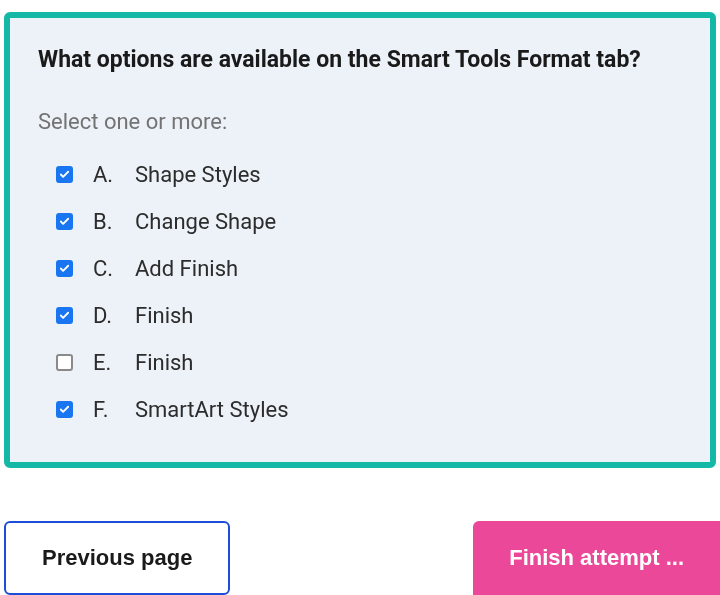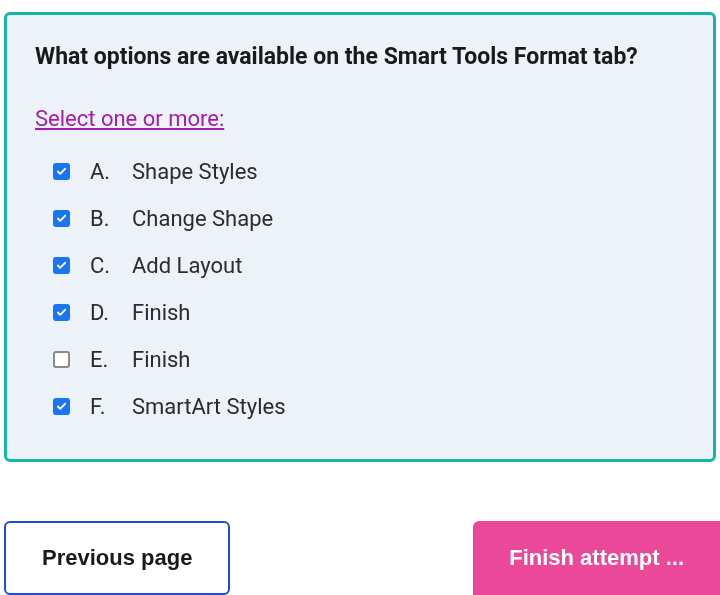--- a/index.html
+++ b/index.html
@@ -6,37 +6,36 @@
     body {
       font-family: -apple-system, BlinkMacSystemFont, "Segoe UI", Roboto, Arial, sans-serif;
       width: 720px;
       height: 595px;
       background: #fff;
       position: relative;
       overflow: hidden;
     }
     .question-card {
       background: #ecf2f8;
-      border: 3px solid #14b8a6;
+      border: 6px solid #14b8a6;
       border-radius: 6px;
       margin: 12px 4px 0 4px;
       padding: 28px 28px 40px 28px;
     }
     .question-title {
       font-size: 23px;
       font-weight: 700;
       color: #1a1a1a;
       margin-bottom: 36px;
     }
     .instruction {
       font-size: 22px;
       font-weight: 400;
-      color: #a21caf;
+      color: #737373;
       margin-bottom: 28px;
-      text-decoration: underline;
     }
     .options-list {
       list-style: none;
       padding-left: 18px;
     }
     .option-row {
       display: flex;
       align-items: center;
       margin-bottom: 22px;
       font-size: 22px;
@@ -135,21 +134,21 @@
         <span class="letter">B.</span>
         <span class="option-text">Change Shape</span>
       </li>
       <li class="option-row">
         <span class="chk checked">
           <svg viewBox="0 0 24 24">
             <path d="M4 12l5 5L20 6" fill="none" stroke="#fff" stroke-width="4" stroke-linecap="round" stroke-linejoin="round"></path>
           </svg>
         </span>
         <span class="letter">C.</span>
-        <span class="option-text">Add Layout</span>
+        <span class="option-text">Add Finish</span>
       </li>
       <li class="option-row">
         <span class="chk checked">
           <svg viewBox="0 0 24 24">
             <path d="M4 12l5 5L20 6" fill="none" stroke="#fff" stroke-width="4" stroke-linecap="round" stroke-linejoin="round"></path>
           </svg>
         </span>
         <span class="letter">D.</span>
         <span class="option-text">Finish</span>
       </li>

